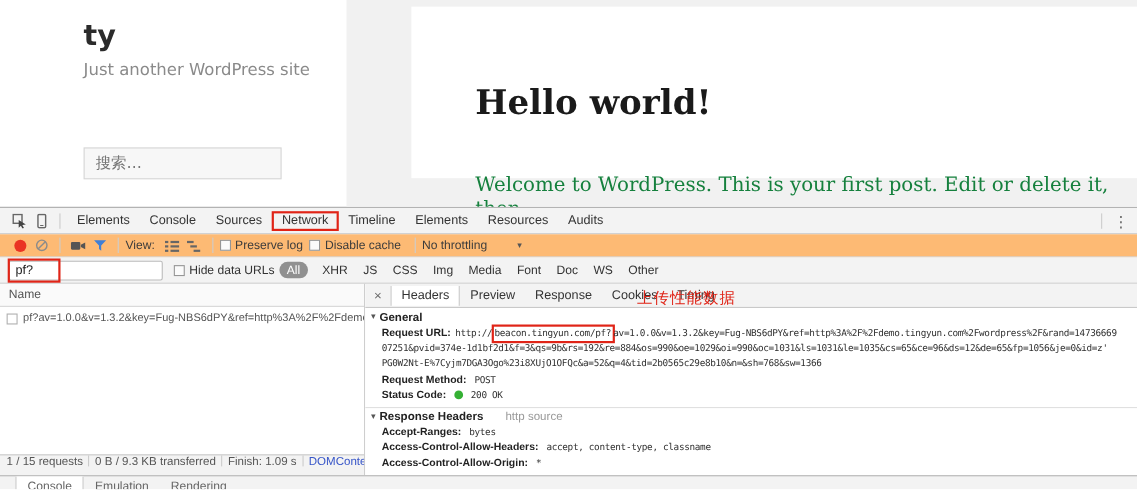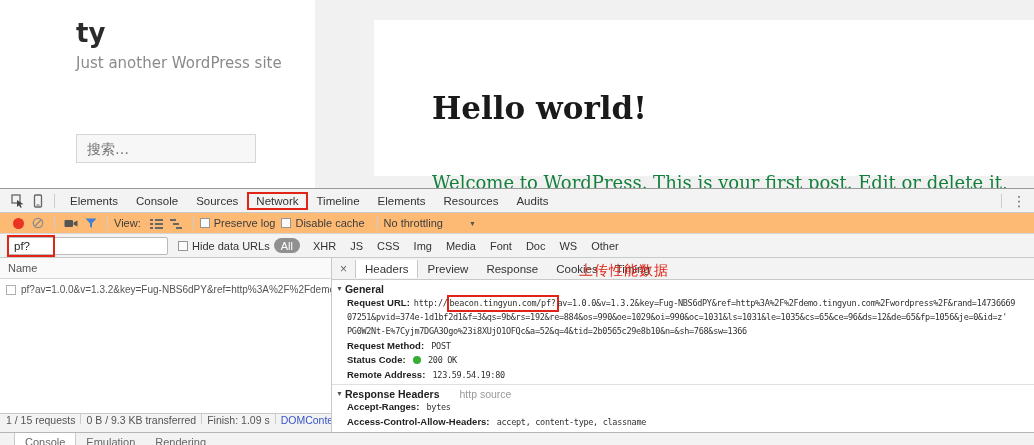--- a/index.html
+++ b/index.html
@@ -11,21 +11,21 @@
   .webpage { position:absolute; left:0; top:0; width:1034px; height:189px;
              background:#fff; border-bottom:1px solid #9a9a9a; overflow:hidden; }
   .page-bg { position:absolute; left:315px; top:0; width:719px; height:189px; background:#f1f1f1; }
   .site-title { position:absolute; left:76px; top:18px; font-size:26px; font-weight:bold;
                 color:#2b2b2b; font-family:"DejaVu Sans", sans-serif; }
   .site-tagline { position:absolute; left:76px; top:54px; font-size:15px; color:#8a8a8a;
                   font-family:"DejaVu Sans", sans-serif; }
   .site-search { position:absolute; left:76px; top:134px; width:180px; height:29px;
                  background:#f7f7f7; border:1px solid #d6d6d6; padding:0 10px;
                  font-size:14px; color:#9a9a9a; font-family:"DejaVu Sans", sans-serif; }
-  .post-card { position:absolute; left:374px; top:20px; width:660px; height:156px; background:#fff; }
+  .post-card { position:absolute; left:374px; top:6px; width:660px; height:156px; background:#fff; }
   .post-title { position:absolute; left:58px; top:70px; font-size:31px; font-weight:bold;
                 color:#1a1a1a; font-family:"DejaVu Serif", serif; }
   .post-excerpt { position:absolute; left:58px; top:152px; font-size:18px; color:#15803d;
                   font-family:"DejaVu Serif", serif; }
 
   
   .devtools { position:absolute; left:0; top:189px; width:1034px; height:256px;
               background:#fff; font-size:11.5px; color:#333; }
   .vdiv { width:1px; height:14px; background:#ccc; margin:0 6px; flex:0 0 auto; }
   .icon-btn { display:inline-flex; align-items:center; justify-content:center;
@@ -45,21 +45,21 @@
   .rec-dot { width:11px; height:11px; border-radius:50%; background:var(--record_red,#ea3323); }
   .cbox { width:10px; height:10px; border:1px solid #969696; background:#fbfbfb;
           display:inline-block; margin-right:4px; flex:0 0 auto; }
   .tb-label { margin-right:6px; }
   .dd-arrow { font-size:7px; color:#555; margin-left:20px; }
 
   .dt-filterbar { position:absolute; left:0; top:45px; width:100%; height:24px;
                   background:#f3f3f3; border-bottom:1px solid #c9c9c9;
                   display:flex; align-items:center; padding:0 8px; font-size:11px; }
   .filter-wrap { position:relative; margin-right:10px; }
-  .filter-input { width:160px; height:18px; border:1px solid #bbb; border-radius:2px;
+  .filter-input { width:140px; height:18px; border:1px solid #bbb; border-radius:2px;
                   background:#fff; font-size:11.5px; padding:0 5px; color:#222;
                   font-family:"Liberation Sans", sans-serif; }
   .red-overlay { position:absolute; left:-1px; top:-2px; width:48px; height:22px;
                  border:2px solid var(--annotation_red,#e02417); pointer-events:none; }
   .pill-all { background:#909090; color:#fff; border-radius:9px; padding:1.5px 7px;
               margin:0 6px 0 4px; font-size:11px; }
   .ftype { margin:0 7px; color:#333; }
 
   .dt-main { position:absolute; left:0; top:69px; width:100%; height:174px; display:flex; }
   .dt-requests { position:relative; width:332px; height:100%; border-right:1px solid #c9c9c9;
@@ -269,24 +269,20 @@
 
           <div class="kv">
             <span class="klabel">Request Method:</span>
             <span class="kval">POST</span>
           </div>
           <div class="kv">
             <span class="klabel">Status Code:</span>
             <span class="green-dot"></span>
             <span class="kval">200 OK</span>
           </div>
-          <div class="kv">
-            <span class="klabel">Remote Address:</span>
-            <span class="kval">123.59.54.19:80</span>
-          </div>
 
           <div class="det-sep"></div>
 
           <div class="sec-row">
             <span class="tri">▼</span>
             <span class="sec-label">Response Headers</span>
             <span class="viewsource">http source</span>
           </div>
           <div class="kv">
             <span class="klabel">Accept-Ranges:</span>

